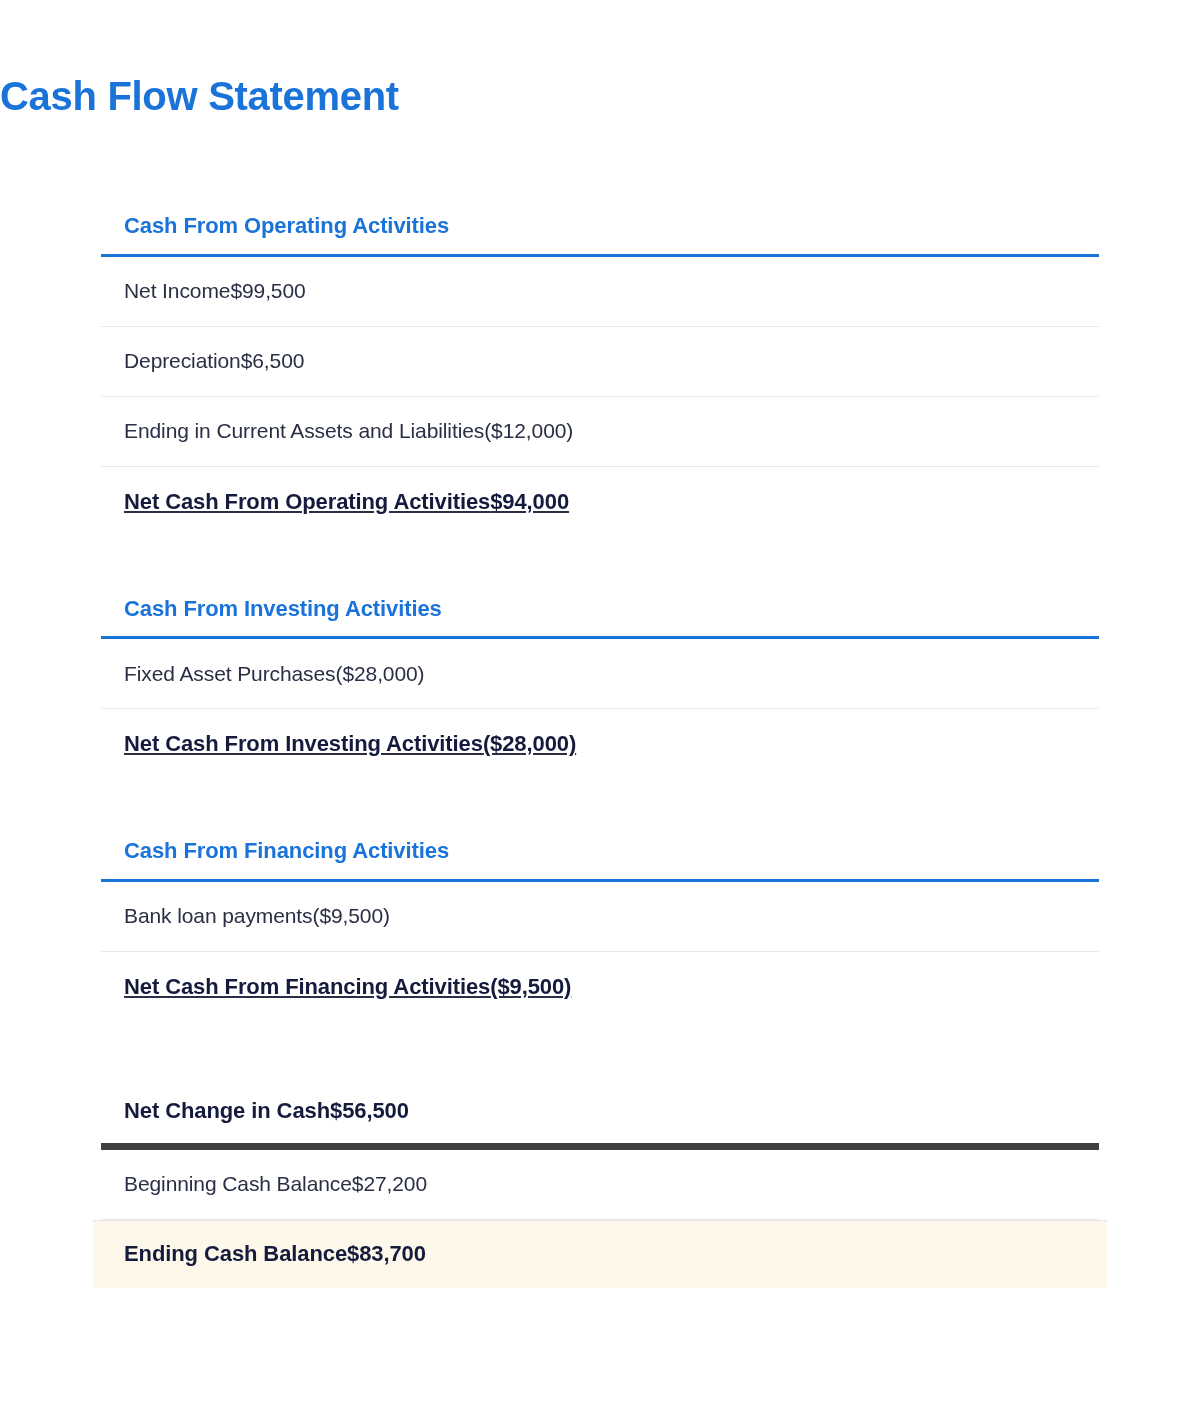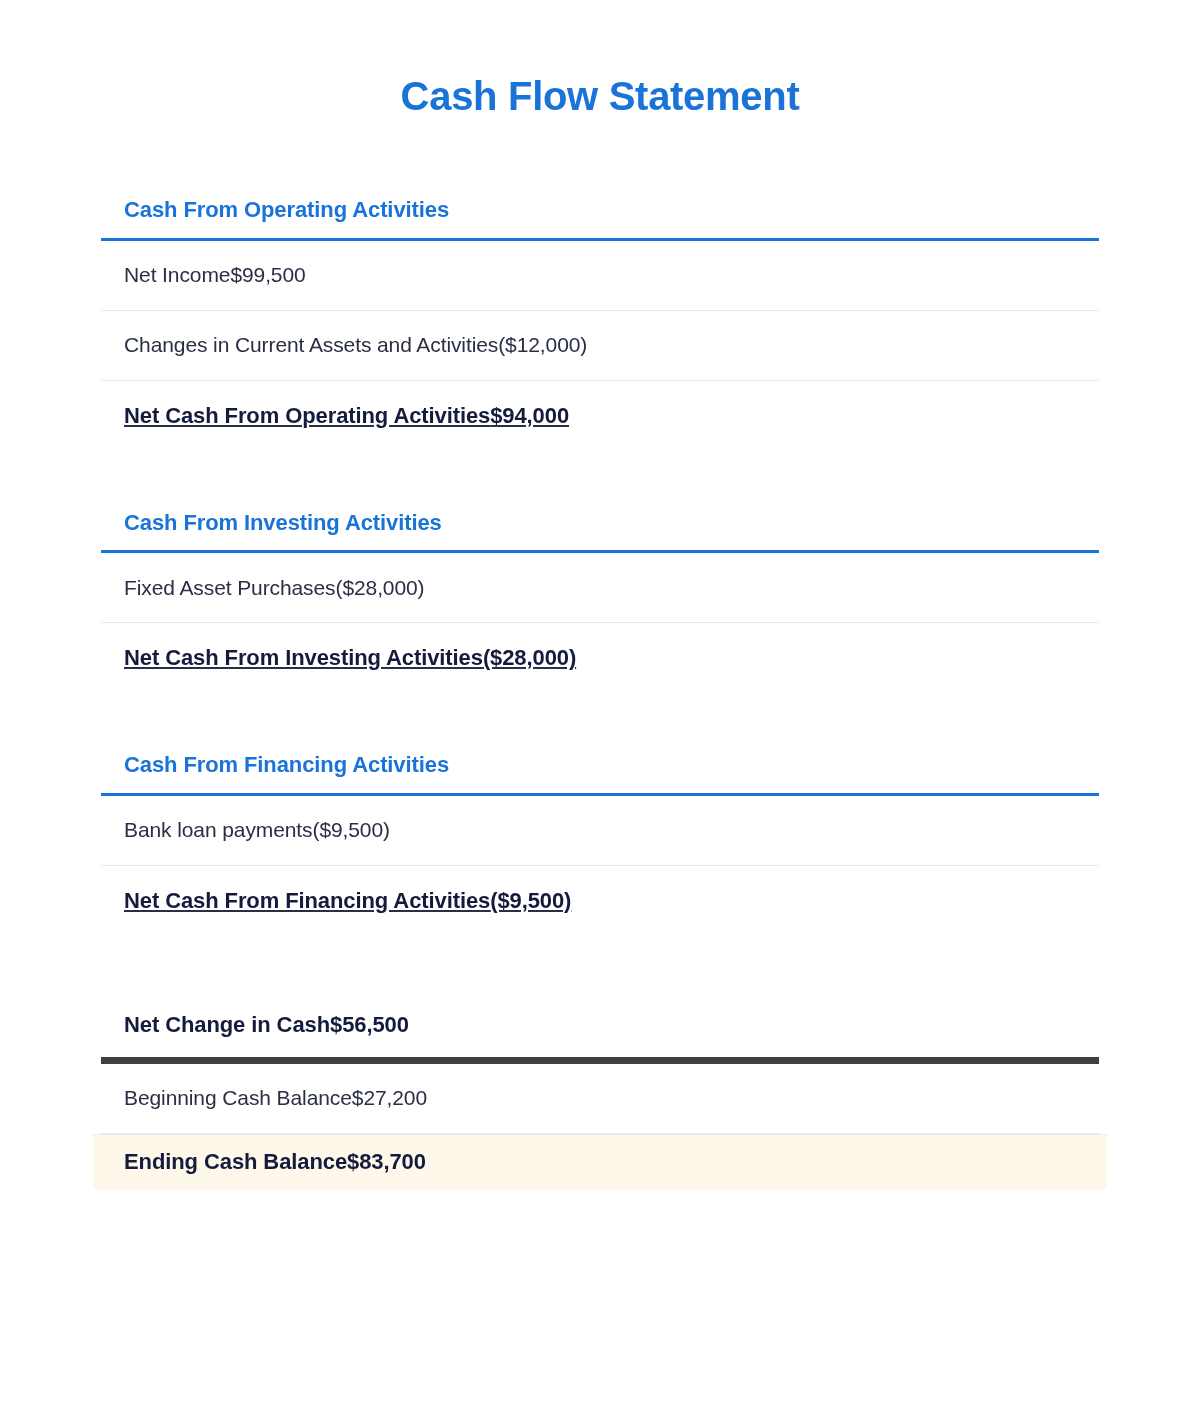--- a/index.html
+++ b/index.html
@@ -18,32 +18,32 @@
   .page {
     width: 1200px;
     height: 1427px;
     box-sizing: border-box;
     padding: 0;
     position: relative;
     background: #ffffff;
   }
 
   .doc-title {
-    text-align: center;
+    text-align: left;
     color: #1a73d8;
     font-size: 40px;
     font-weight: bold;
     letter-spacing: -0.3px;
     margin: 0;
     padding-top: 72px;
     line-height: 1.2;
   }
 
   .statement {
-    margin: 0 auto;
+    margin: 16px auto;
     padding-top: 76px;
     width: 998px;      
   }
 
   .section {
     margin: 0;
   }
   .section + .section {
     margin-top: 58px;
   }
@@ -116,21 +116,21 @@
     font-size: 22px;
   }
 
   .row.highlight {
     background: #fdf8ea;
     border-bottom: none;
     border-top: 1px solid #e8e8e8;
     margin: 0 -8px;
     padding-left: 31px;
     padding-right: 26px;
-    height: 56px;
+    height: 68px;
   }
   .row.highlight .label,
   .row.highlight .amount {
     font-weight: bold;
     color: #151b3d;
     font-size: 22px;
   }
 </style>
 </head>
 <body>
@@ -143,21 +143,25 @@
 
     <div class="section">
       <div class="section-header">Cash From Operating Activities</div>
       <div class="accent-rule"></div>
 
       <div class="row">
         <span class="label">Net Income</span>
         <span class="amount">$99,500</span>
       </div>
       <div class="row">
-        <span class="label">Changes in Current Assets and Activities</span>
+        <span class="label">Depreciation</span>
+        <span class="amount">$6,500</span>
+      </div>
+      <div class="row">
+        <span class="label">Ending in Current Assets and Liabilities</span>
         <span class="amount">($12,000)</span>
       </div>
       <div class="row total">
         <span class="label">Net Cash From Operating Activities</span>
         <span class="amount">$94,000</span>
       </div>
     </div>
 
     <div class="section">
       <div class="section-header">Cash From Investing Activities</div>

